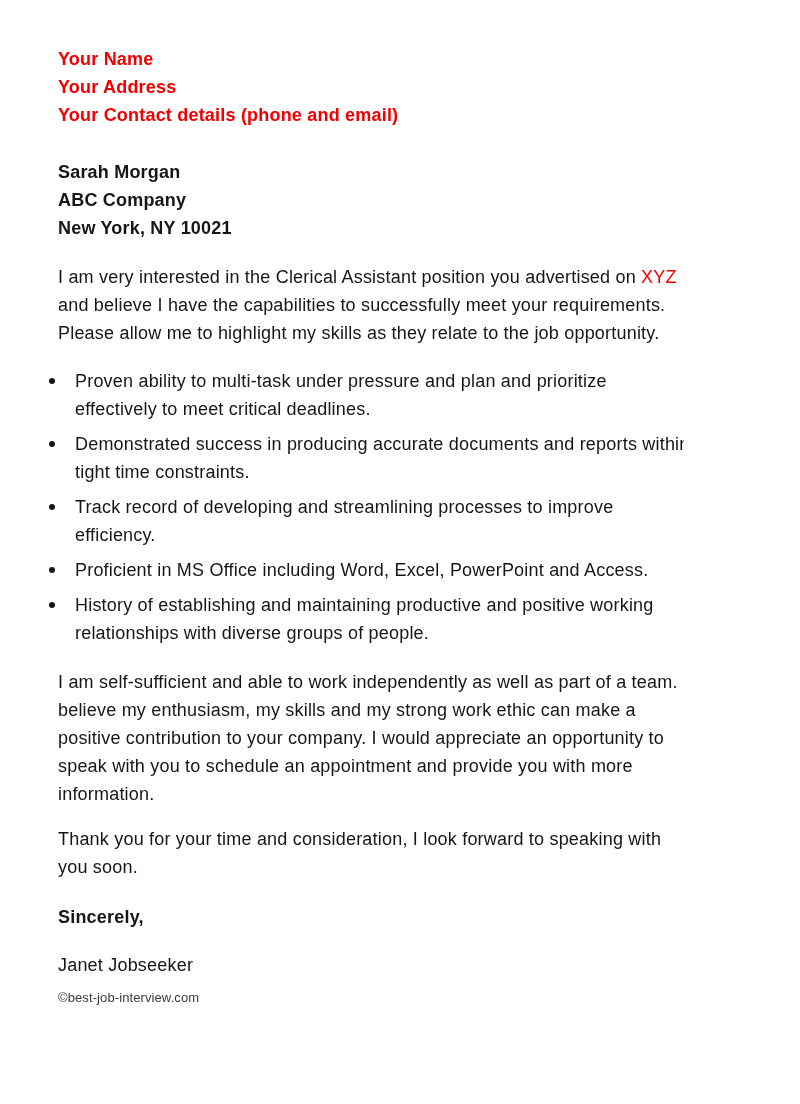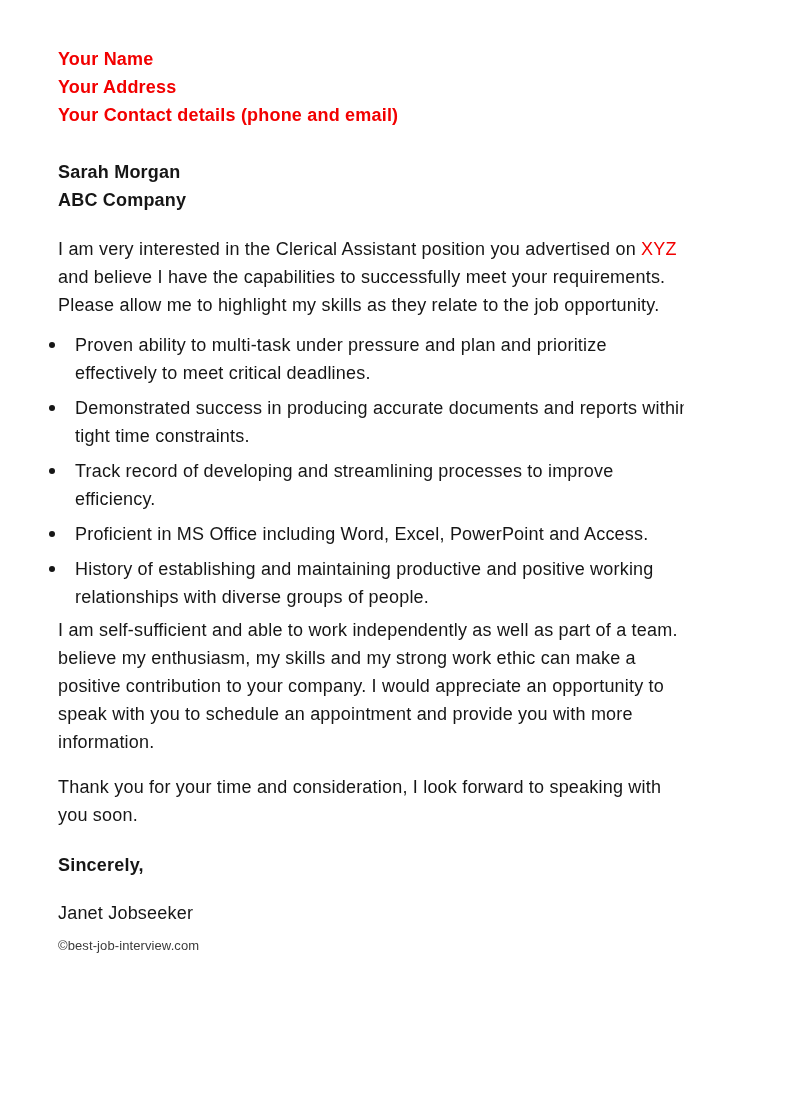--- a/index.html
+++ b/index.html
@@ -26,28 +26,28 @@
     font-weight: 700;
     margin-bottom: 21px;
   }
   .salutation {
     font-weight: 700;
     margin-bottom: 20px;
   }
   .para {
     width: 690px;
     white-space: pre-line;
-    margin-bottom: 12px;
+    margin-bottom: 20px;
   }
   .red-inline { color: #f20000; }
   ul.skills {
     list-style: none;
     width: 687px;
     padding-left: 17px;
-    margin: 0 0 5px 0;
+    margin: 0 0 21px 0;
   }
   ul.skills li {
     position: relative;
     white-space: pre-line;
   }
   ul.skills li + li { margin-top: 7px; }
   ul.skills li::before {
     content: "";
     position: absolute;
     left: -26px;
@@ -81,20 +81,21 @@
 
   <div class="sender-block">
     <div>Your Name</div>
     <div>Your Address</div>
     <div>Your Contact details (phone and email)</div>
   </div>
 
   <div class="recipient-block">
     <div>Sarah Morgan</div>
     <div>ABC Company</div>
+    <div>New York, NY 10021</div>
   </div>
 
 
   <p class="para"><span>I am very interested in the Clerical Assistant position you advertised on </span><span class="red-inline">XYZ</span><span>
 and believe I have the capabilities to successfully meet your requirements.
 Please allow me to highlight my skills as they relate to the job opportunity.</span></p>
 
   <ul class="skills">
     <li>Proven ability to multi-task under pressure and plan and prioritize
 effectively to meet critical deadlines.</li>

